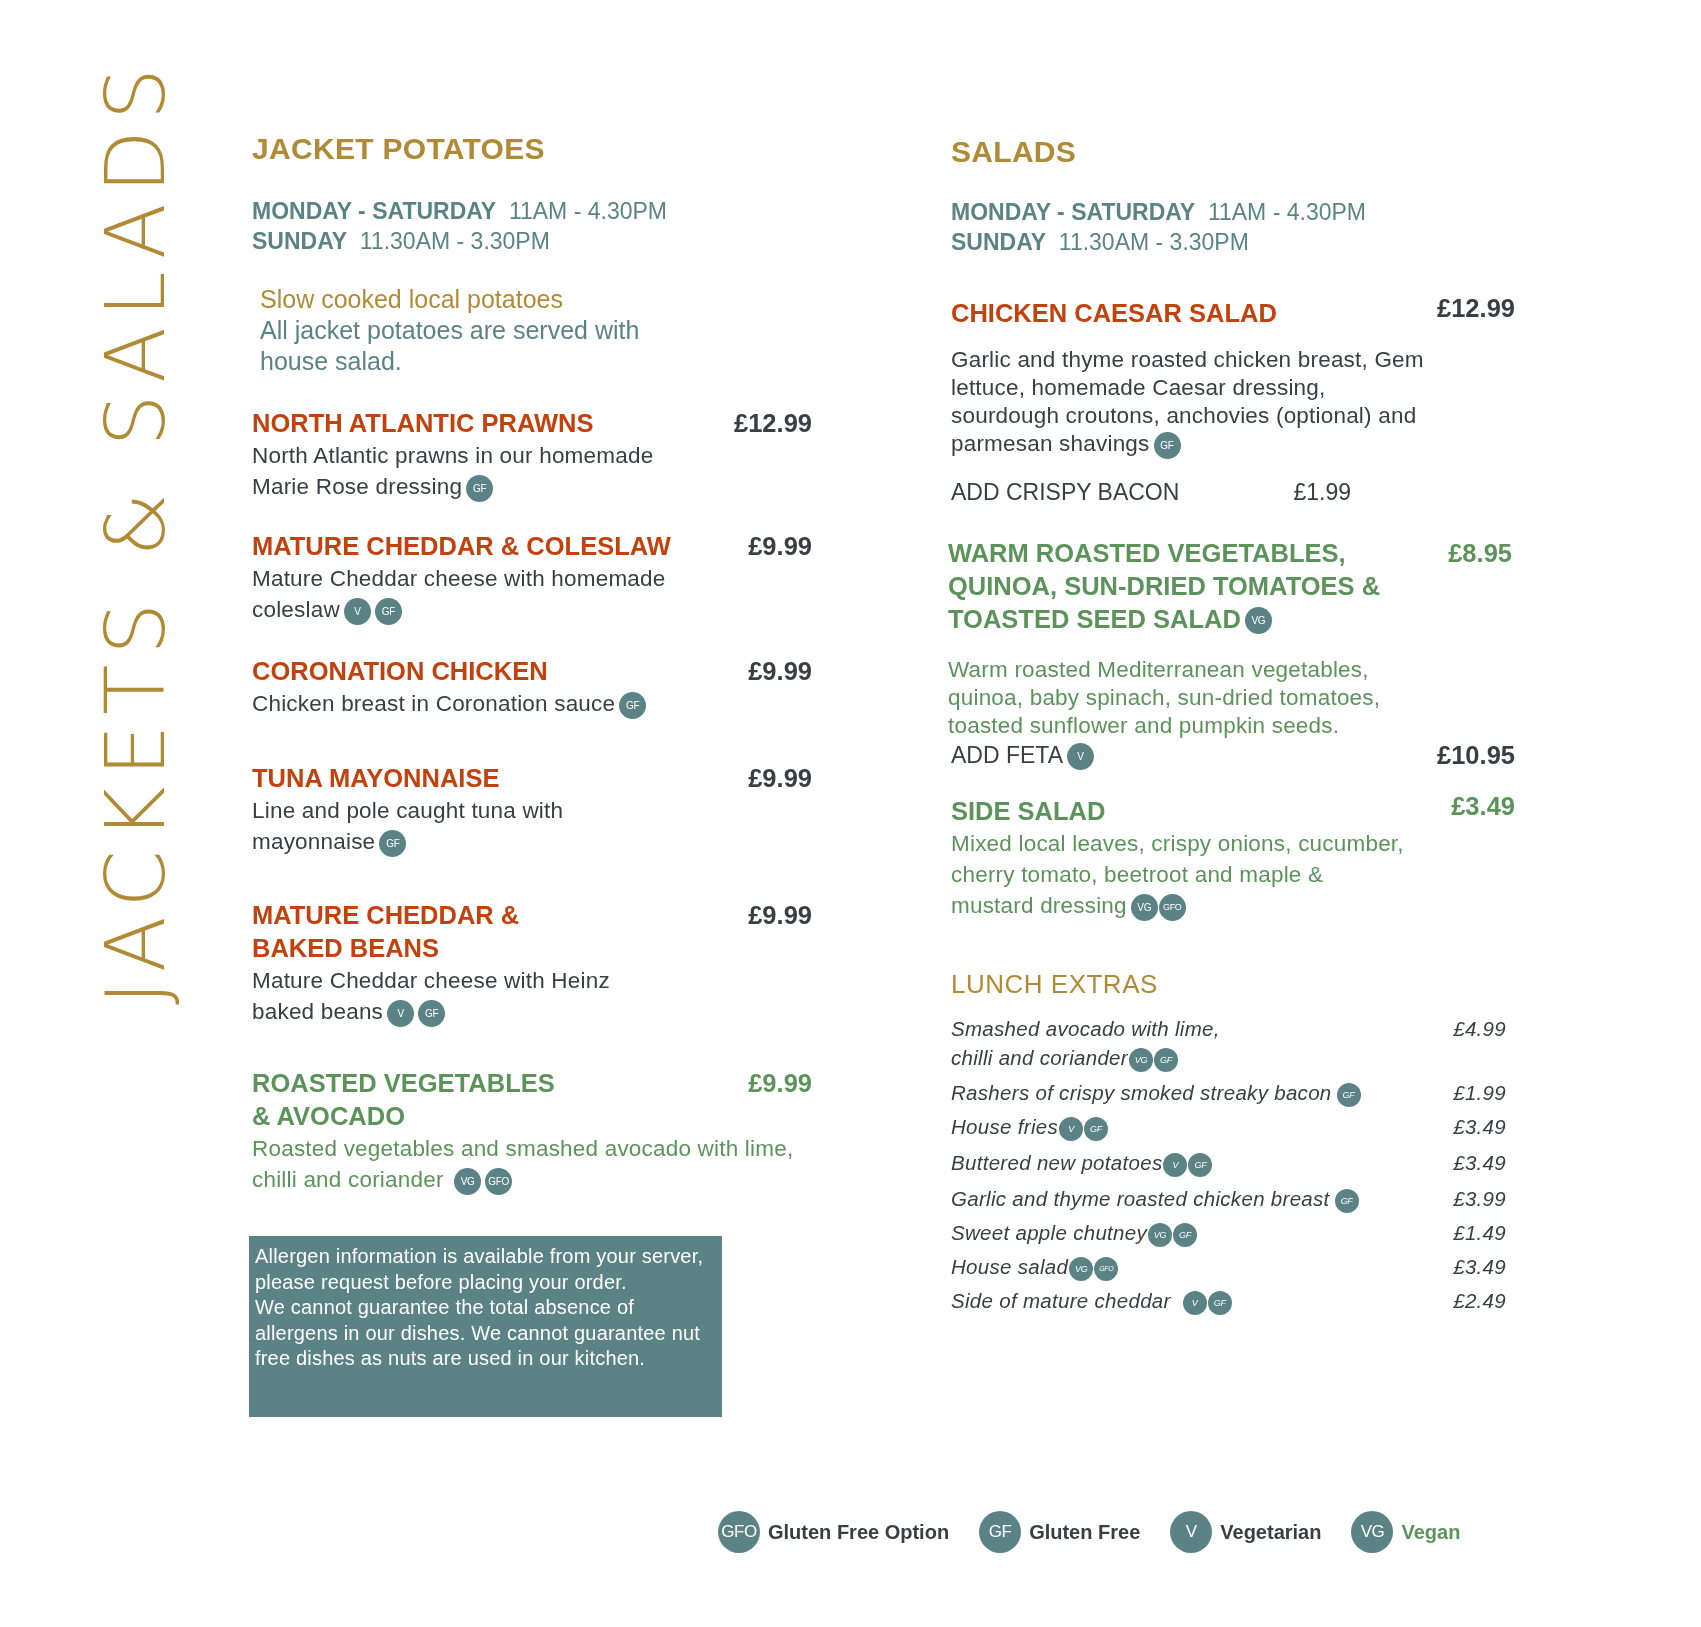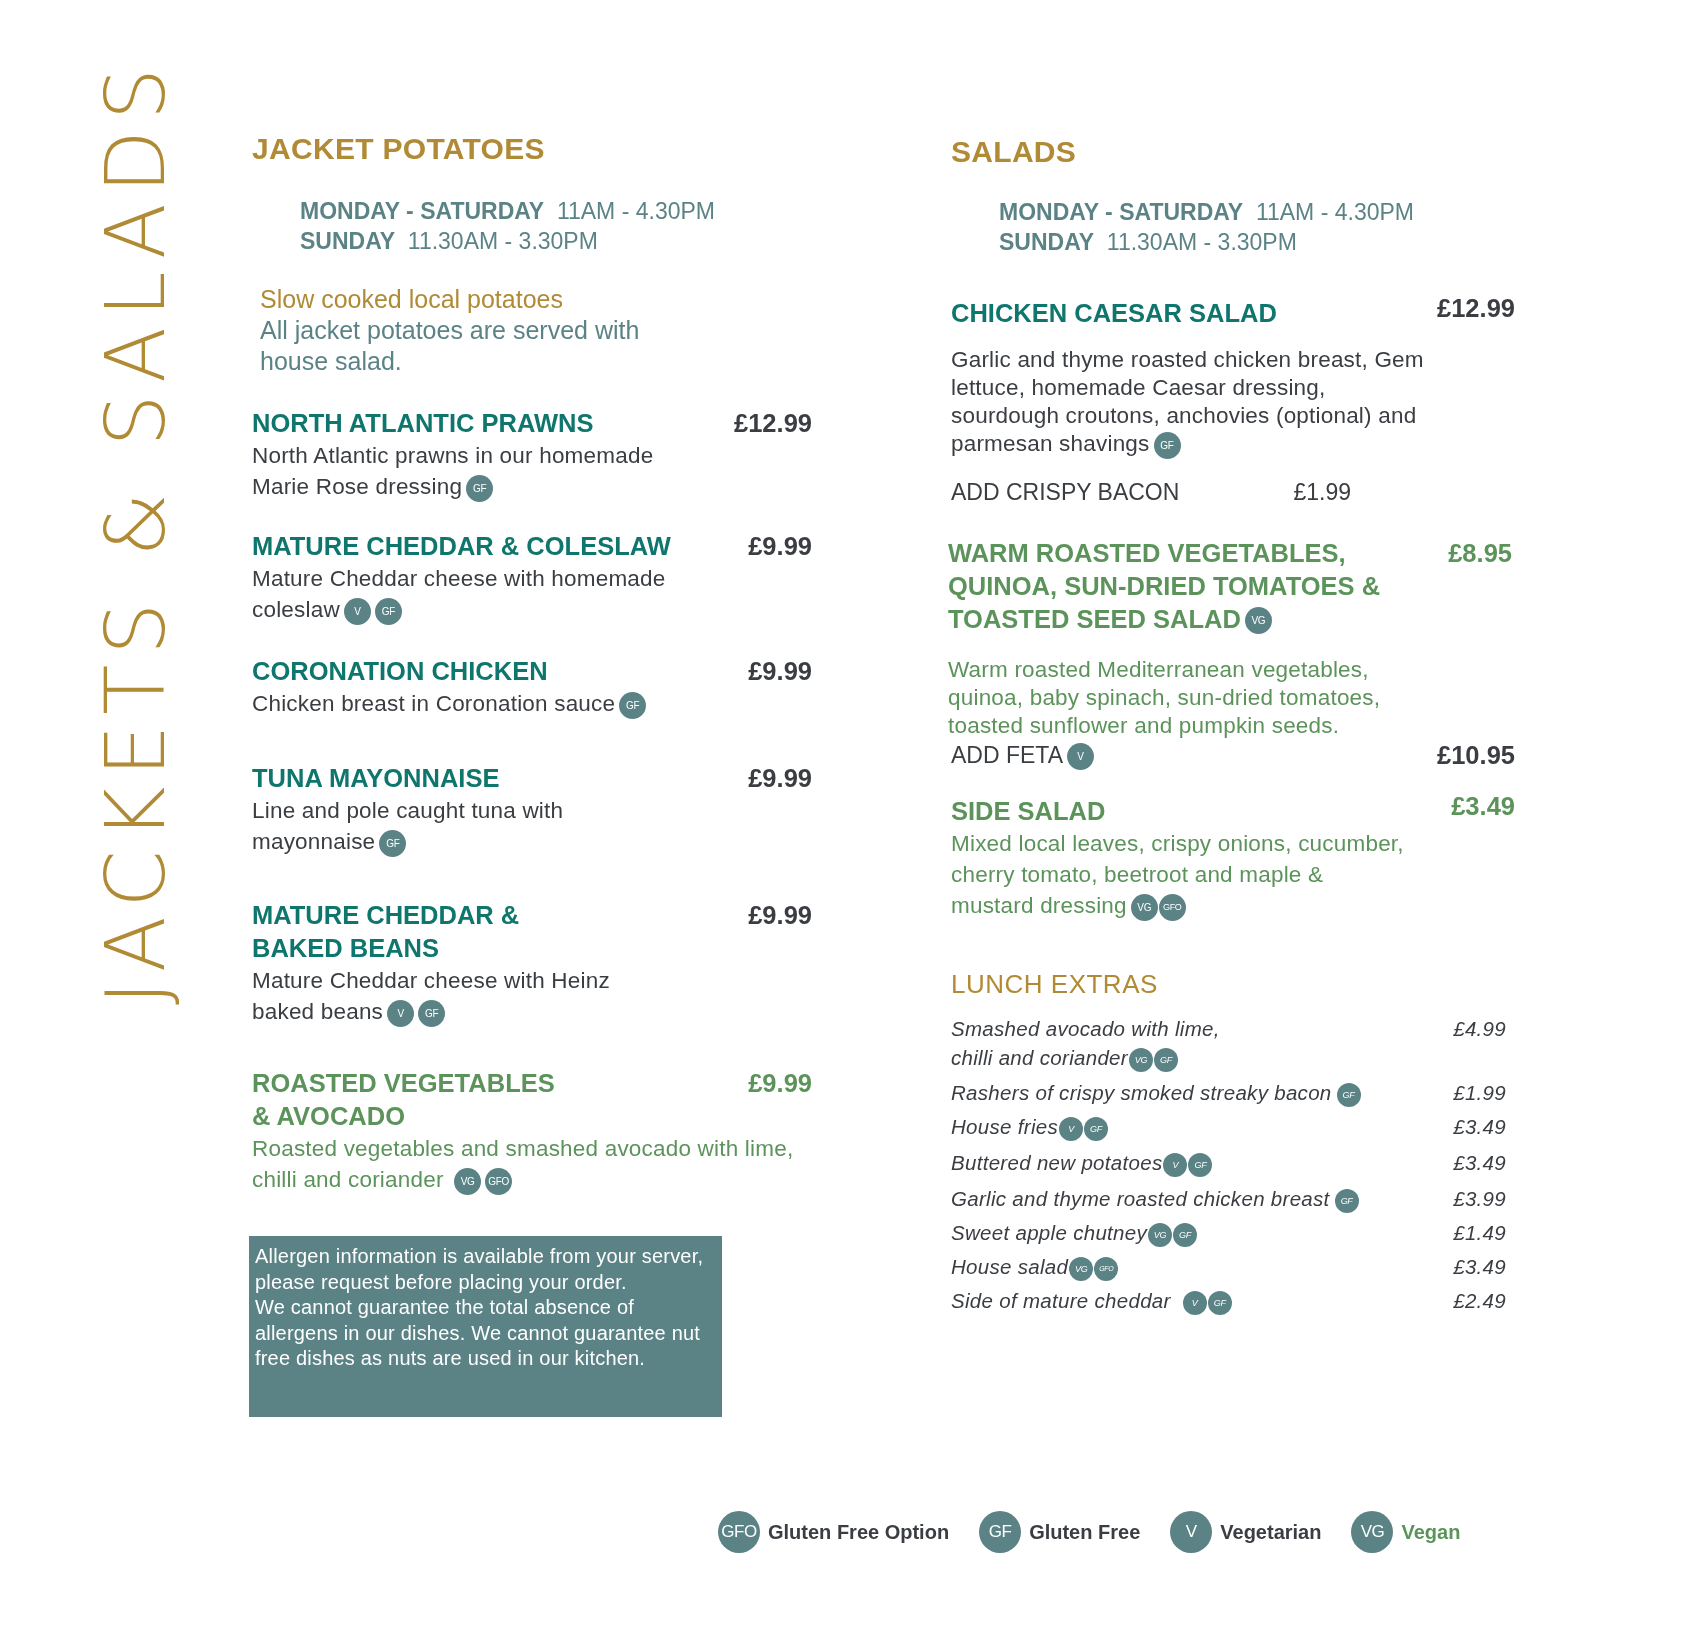--- a/index.html
+++ b/index.html
@@ -12,28 +12,28 @@
     font-family: "DejaVu Sans", sans-serif; font-weight: 200;
     font-size: 82px; letter-spacing: 10px; color: #b08a34; white-space: nowrap;
     line-height: 1;
   }
 
   .col { position: absolute; }
   .col-left { left: 252px; top: 132px; width: 560px; }
   .col-right { left: 951px; top: 135px; width: 560px; }
 
   .section-heading { font-weight: bold; font-size: 30px; color: #b08a34; letter-spacing: 0.3px; }
-  .hours { margin-top: 30px; font-size: 23px; color: #5b8386; line-height: 30px; margin-left: 48px; }
+  .hours { margin-top: 30px; font-size: 23px; color: #5b8386; line-height: 30px; }
   .hours .day { font-weight: bold; }
   .intro { margin-top: 28px; font-size: 25px; line-height: 31px; margin-left: 8px; }
   .intro .gold { color: #b08a34; }
   .intro .teal { color: #5b8386; }
 
   .item { position: relative; }
-  .item-name { font-weight: bold; font-size: 25.5px; line-height: 33px; color: #0f766e; padding-right: 110px; }
+  .item-name { font-weight: bold; font-size: 25.5px; line-height: 33px; color: #c2410c; padding-right: 110px; }
   .item-price { position: absolute; right: 0; top: 0; font-weight: bold; font-size: 25.5px; line-height: 33px; color: #3a3d42; }
   .item-desc { font-size: 22.5px; line-height: 31px; color: #3a3d42; letter-spacing: 0.2px; }
   .green .item-name, .green .item-price, .green .item-desc { color: #5b935a; }
 
   .badge {
     display: inline-block; width: 27px; height: 27px; border-radius: 50%;
     background: #5b8386; color: #fff; font-size: 10px; line-height: 27px;
     text-align: center; vertical-align: middle; margin-left: 4px; font-weight: normal;
     letter-spacing: -0.3px;
   }

